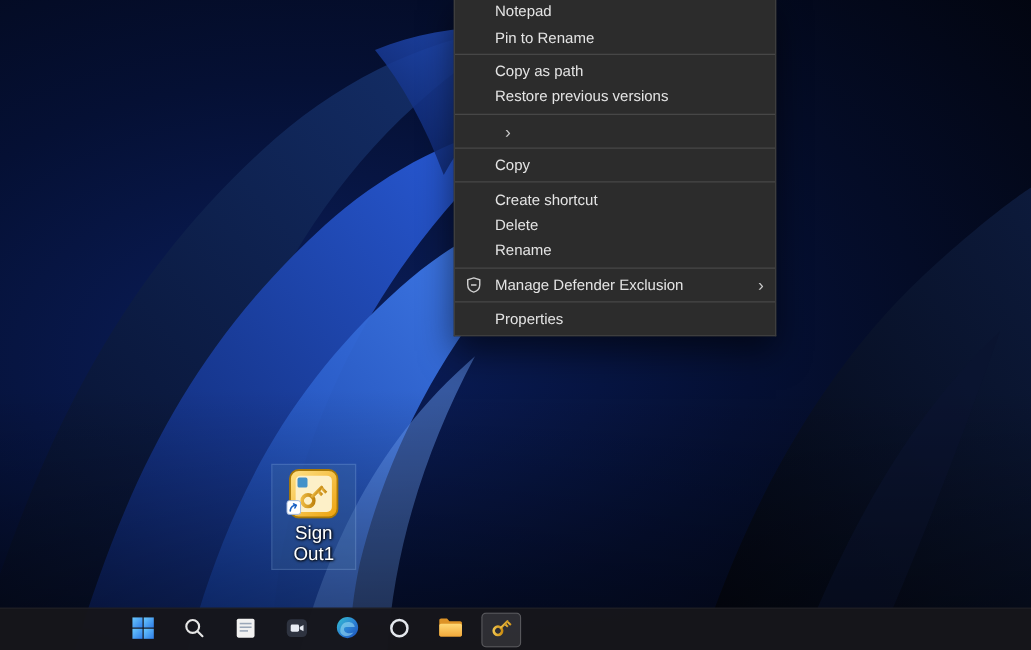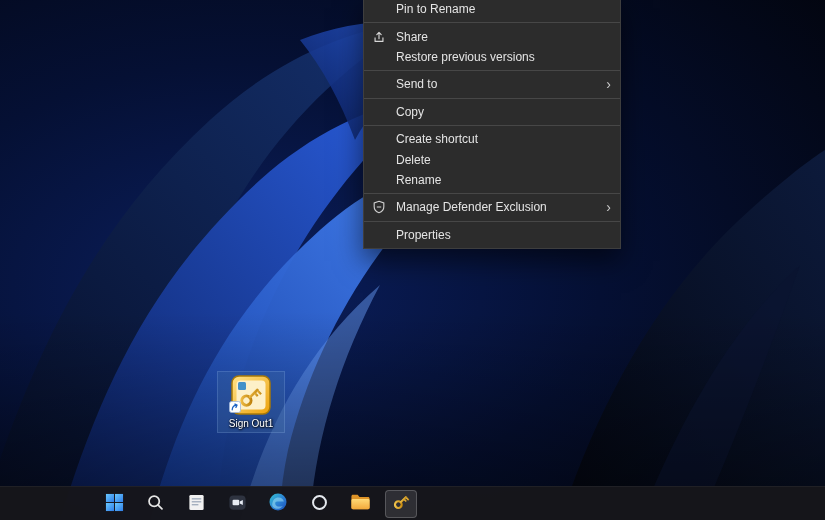--- a/index.html
+++ b/index.html
@@ -18,21 +18,21 @@
   .mi-label{flex:1;overflow:hidden;}
   .chev{margin-left:8px;color:#c9c9c9;font-size:14px;line-height:1;}
   .sep{height:1px;background:#474747;margin:3px 0;}
 
   
   .desktop-icon{position:absolute;left:218px;top:372px;width:64px;z-index:10;
     display:flex;flex-direction:column;align-items:center;padding:3px 1px 2px;
     background:rgba(70,110,160,0.28);outline:1px solid rgba(130,170,215,0.35);}
   .badge-wrap{position:relative;width:40px;height:40px;}
   .shortcut-arrow{position:absolute;left:-2px;bottom:-2px;}
-  .di-label{margin-top:3px;font-size:10px;color:#fff;text-align:center;line-height:1.15;
+  .di-label{margin-top:3px;font-size:15px;color:#fff;text-align:center;line-height:1.15;
     text-shadow:0 1px 2px #000,1px 0 2px #000;}
 
   
   .taskbar{position:absolute;left:0;right:0;bottom:0;height:33px;z-index:40;
     background:rgba(22,22,27,0.97);border-top:1px solid rgba(255,255,255,0.05);
     display:flex;align-items:center;}
   .tb-group{display:flex;gap:9px;margin-left:98px;}
   .tb{width:32px;height:28px;display:flex;align-items:center;justify-content:center;
       background:transparent;border:none;border-radius:4px;padding:0;cursor:pointer;}
   .tb.active{background:rgba(255,255,255,0.11);
@@ -112,44 +112,42 @@
         </svg>
       </span>
     </div>
     <div class="di-label">Sign Out1</div>
   </div>
 
   <div class="context-menu">
 
     <div class="mi">
       <span class="mi-icon"></span>
+      <span class="mi-label">Notepad</span>
+    </div>
+    <div class="mi">
+      <span class="mi-icon"></span>
       <span class="mi-label">Pin to Rename</span>
     </div>
 
     <div class="sep"></div>
 
     <div class="mi">
-      <span class="mi-icon">
-        <svg width="14" height="14" viewBox="0 0 16 16">
-          <path d="M3.5 8.5 V13 H12.5 V8.5" fill="none" stroke="#d8d8d8" stroke-width="1.3" stroke-linejoin="round"></path>
-          <path d="M8 10 V3 M5.5 5.2 L8 2.7 L10.5 5.2" fill="none" stroke="#d8d8d8" stroke-width="1.3" stroke-linecap="round" stroke-linejoin="round"></path>
-        </svg>
-      </span>
-      <span class="mi-label">Share</span>
+      <span class="mi-icon"></span>
+      <span class="mi-label">Copy as path</span>
     </div>
     <div class="mi">
       <span class="mi-icon"></span>
       <span class="mi-label">Restore previous versions</span>
     </div>
 
     <div class="sep"></div>
 
     <div class="mi">
       <span class="mi-icon"></span>
-      <span class="mi-label">Send to</span>
       <span class="chev">›</span>
     </div>
 
     <div class="sep"></div>
 
     <div class="mi">
       <span class="mi-icon"></span>
       <span class="mi-label">Copy</span>
     </div>
 

